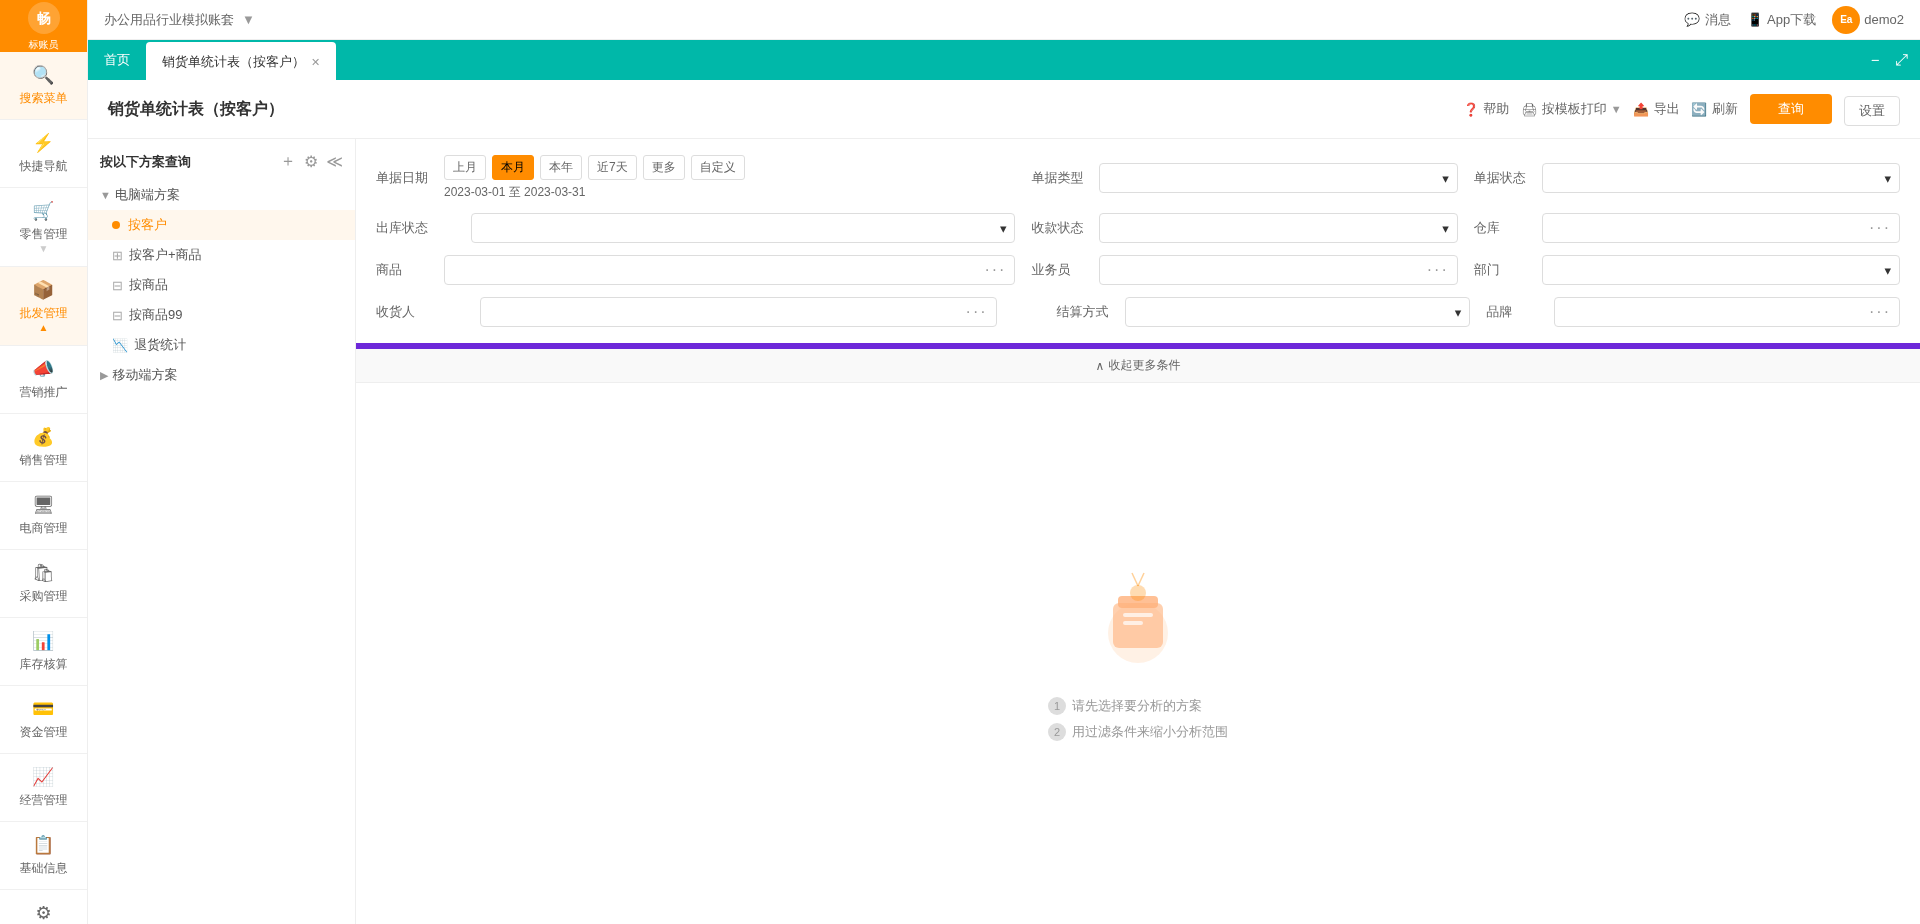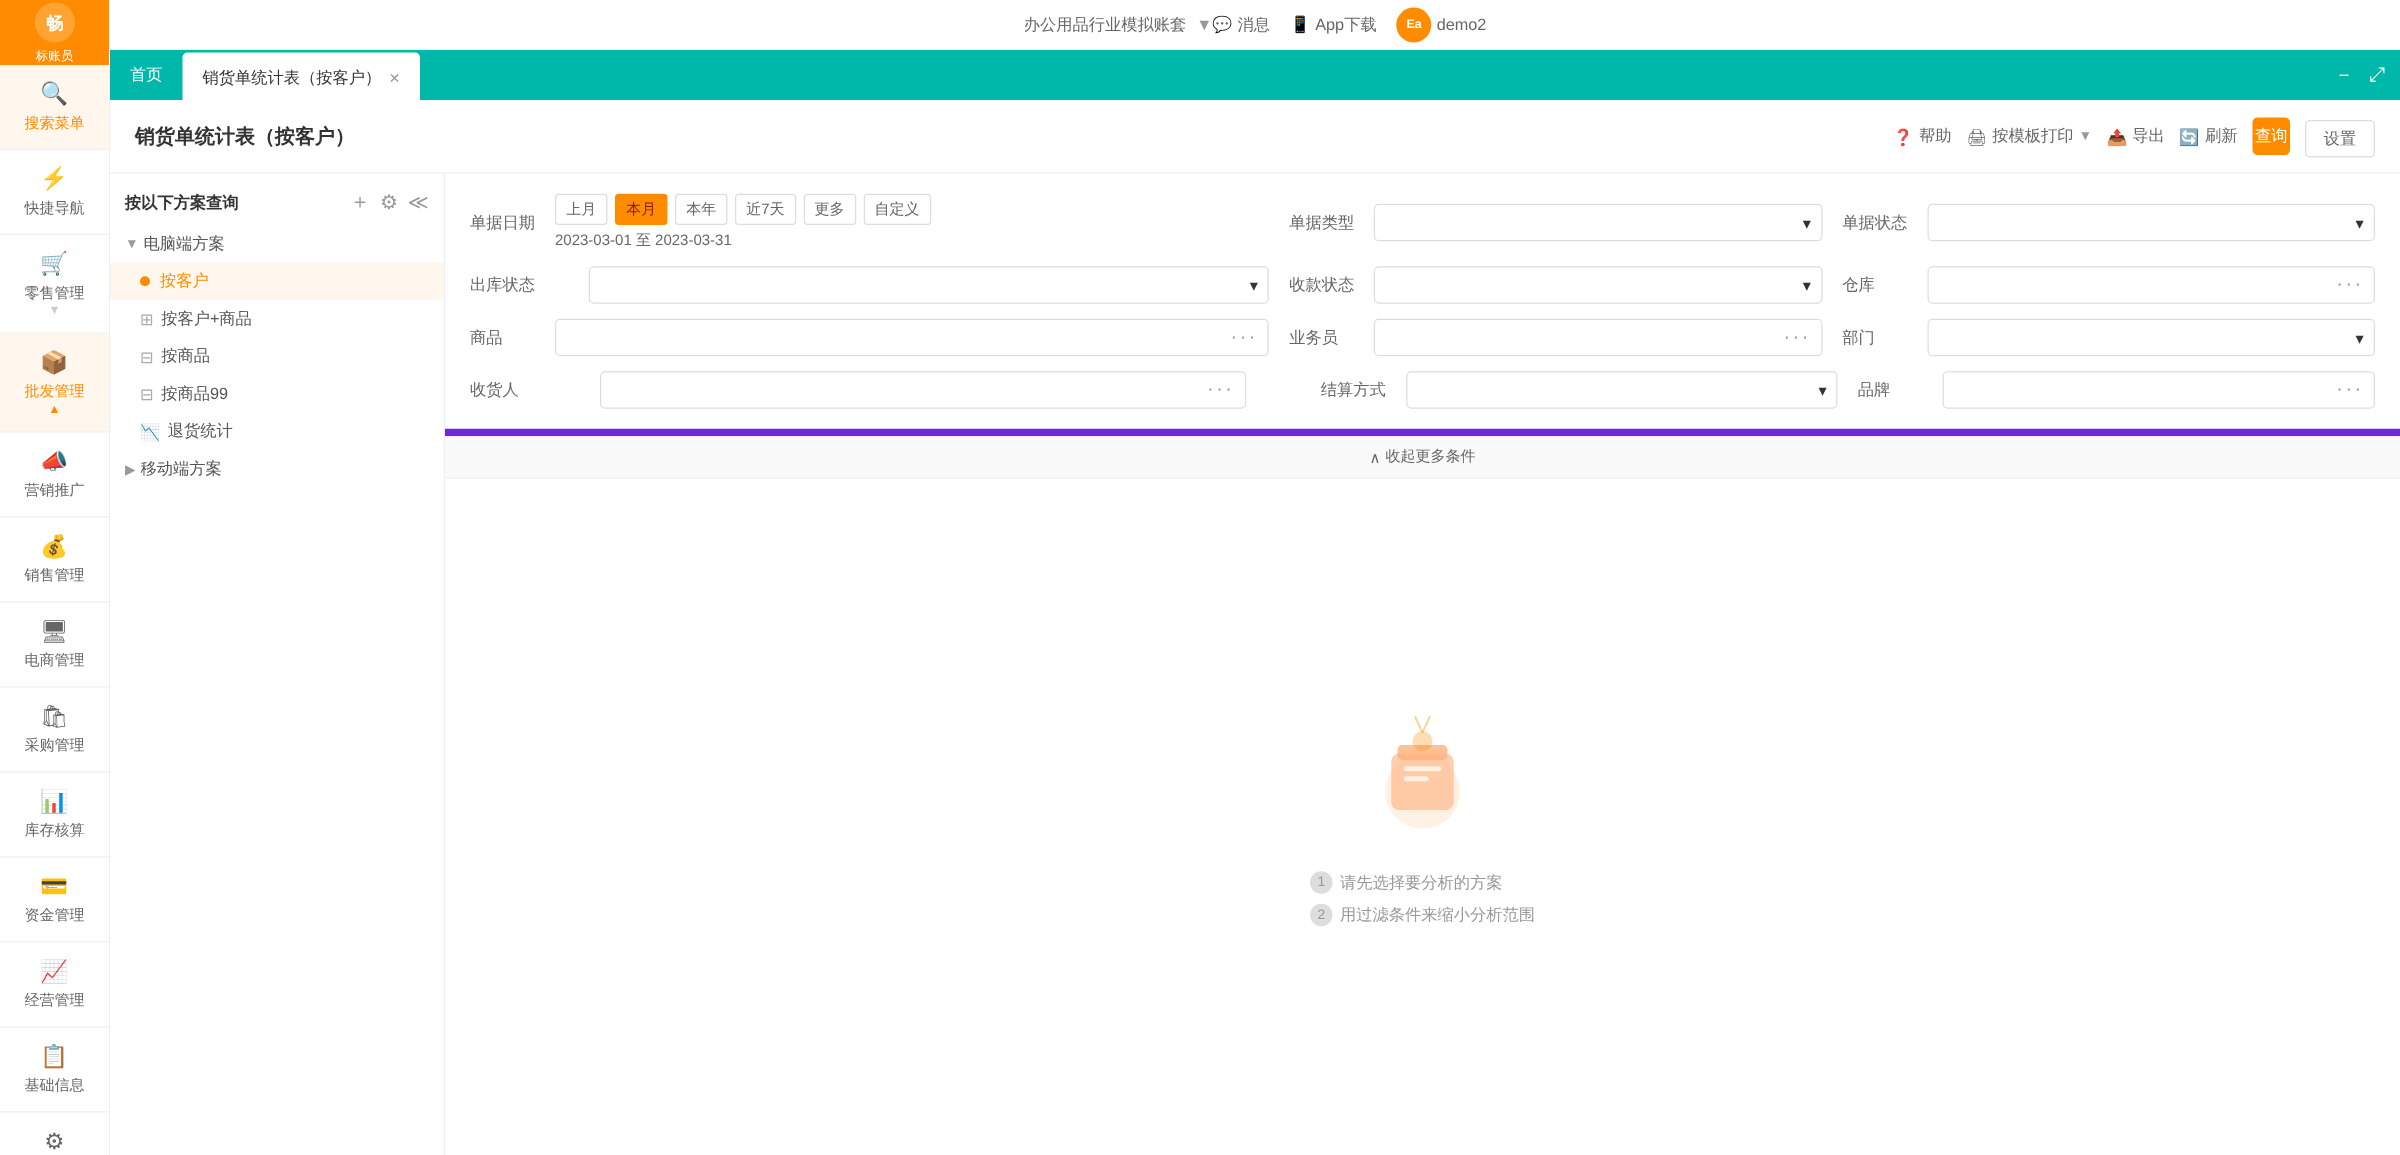--- a/index.html
+++ b/index.html
@@ -11,42 +11,42 @@
     .sidebar-logo-icon { width: 36px; height: 36px; }
     .sidebar-logo-text { color: #fff; font-size: 10px; margin-top: 2px; }
     .sidebar-item { width: 88px; padding: 12px 4px; display: flex; flex-direction: column; align-items: center; cursor: pointer; color: #666; font-size: 12px; border-bottom: 1px solid #f0f0f0; }
     .sidebar-item-icon { font-size: 18px; margin-bottom: 4px; }
     .sidebar-search { background: #fff7ed; color: #ff8c00; }
 
     
     .main { flex: 1; display: flex; flex-direction: column; height: 924px; }
 
     
-    .topbar { height: 40px; background: #fff; display: flex; align-items: center; padding: 0 16px; border-bottom: 1px solid #eee; justify-content: center; }
+    .topbar { height: 40px; background: #fff; display: flex; align-items: center; padding: 0 16px; border-bottom: 1px solid #eee; justify-content: space-between; }
     .topbar-left { display: flex; align-items: center; gap: 8px; color: #666; font-size: 13px; }
     .topbar-right { display: flex; align-items: center; gap: 16px; color: #666; font-size: 13px; }
     .topbar-right-item { display: flex; align-items: center; gap: 4px; cursor: pointer; }
     .avatar { width: 28px; height: 28px; border-radius: 50%; background: #ff8c00; display: flex; align-items: center; justify-content: center; color: #fff; font-size: 11px; }
 
     
     .tabbar { height: 40px; background: #00b8a9; display: flex; align-items: center; padding: 0 0; }
     .tab { height: 40px; display: flex; align-items: center; padding: 0 16px; cursor: pointer; color: rgba(255,255,255,0.85); font-size: 13px; gap: 6px; }
     .tab.active { background: #fff; color: #333; border-radius: 4px 4px 0 0; margin-top: 4px; }
     .tab-home { color: #fff; }
     .tab-close { color: #999; font-size: 11px; cursor: pointer; }
     .tabbar-actions { margin-left: auto; display: flex; align-items: center; gap: 4px; padding-right: 8px; }
     .tabbar-btn { color: #fff; background: transparent; border: none; cursor: pointer; font-size: 16px; padding: 4px; }
 
     
     .page { flex: 1; background: #f5f5f5; display: flex; flex-direction: column; overflow: hidden; }
     .page-header { background: #fff; padding: 12px 20px 0 20px; display: flex; align-items: center; justify-content: space-between; border-bottom: 1px solid #eee; }
     .page-title { font-size: 16px; font-weight: bold; color: #333; padding-bottom: 12px; }
     .page-header-actions { display: flex; align-items: center; gap: 12px; padding-bottom: 12px; color: #666; font-size: 13px; }
     .page-header-action { display: flex; align-items: center; gap: 4px; cursor: pointer; }
-    .btn-orange { background: #ff8c00; color: #fff; border: none; padding: 6px 2px; border-radius: 4px; cursor: pointer; font-size: 13px; }
+    .btn-orange { background: #ff8c00; color: #fff; border: none; padding: 6px 28px; border-radius: 4px; cursor: pointer; font-size: 13px; }
     .btn-setting { background: #fff; color: #666; border: 1px solid #ddd; padding: 5px 14px; border-radius: 4px; cursor: pointer; font-size: 13px; margin-top: 4px; }
 
     
     .content-body { display: flex; flex: 1; overflow: hidden; }
 
     
     .left-panel { width: 268px; background: #fff; border-right: 1px solid #eee; padding: 12px 0; overflow-y: auto; }
     .left-panel-header { display: flex; align-items: center; justify-content: space-between; padding: 0 12px 8px 12px; }
     .left-panel-title { font-size: 13px; color: #333; font-weight: bold; }
     .left-panel-icons { display: flex; align-items: center; gap: 8px; color: #999; }
@@ -62,21 +62,21 @@
     .right-panel { flex: 1; display: flex; flex-direction: column; overflow: hidden; }
     .filter-area { background: #fff; padding: 16px 20px; border-bottom: 6px solid #6d28d9; }
     .filter-row { display: flex; align-items: center; margin-bottom: 12px; gap: 16px; }
     .filter-item { display: flex; align-items: center; gap: 8px; flex: 1; }
     .filter-label { color: #666; white-space: nowrap; min-width: 60px; }
     .filter-input { flex: 1; border: 1px solid #ddd; border-radius: 4px; padding: 5px 8px; font-size: 13px; color: #333; display: flex; align-items: center; justify-content: space-between; cursor: pointer; background: #fff; min-height: 30px; }
     .filter-input .placeholder { color: #999; }
     .filter-input .dots { color: #999; font-size: 16px; letter-spacing: 2px; }
     .filter-date-row { display: flex; align-items: center; gap: 6px; }
     .date-btn { padding: 3px 8px; border-radius: 3px; border: 1px solid #ddd; cursor: pointer; font-size: 12px; color: #666; background: #fff; }
-    .date-btn.active { background: #ff8c00; color: #7f1d1d; border-color: #ff8c00; }
+    .date-btn.active { background: #ff8c00; color: #000000; border-color: #ff8c00; }
     .date-text { color: #666; font-size: 12px; }
 
     .collapse-bar { display: flex; justify-content: center; align-items: center; padding: 8px; cursor: pointer; color: #666; font-size: 12px; gap: 4px; background: #f9f9f9; border-bottom: 1px solid #eee; }
 
     
     .empty-state { flex: 1; display: flex; flex-direction: column; align-items: center; justify-content: center; background: #fff; }
     .empty-tips { color: #999; font-size: 13px; }
     .empty-tip-item { display: flex; align-items: center; gap: 6px; margin-bottom: 8px; }
     .tip-num { width: 18px; height: 18px; border-radius: 50%; background: #ddd; color: #999; display: flex; align-items: center; justify-content: center; font-size: 11px; flex-shrink: 0; }
   </style>

